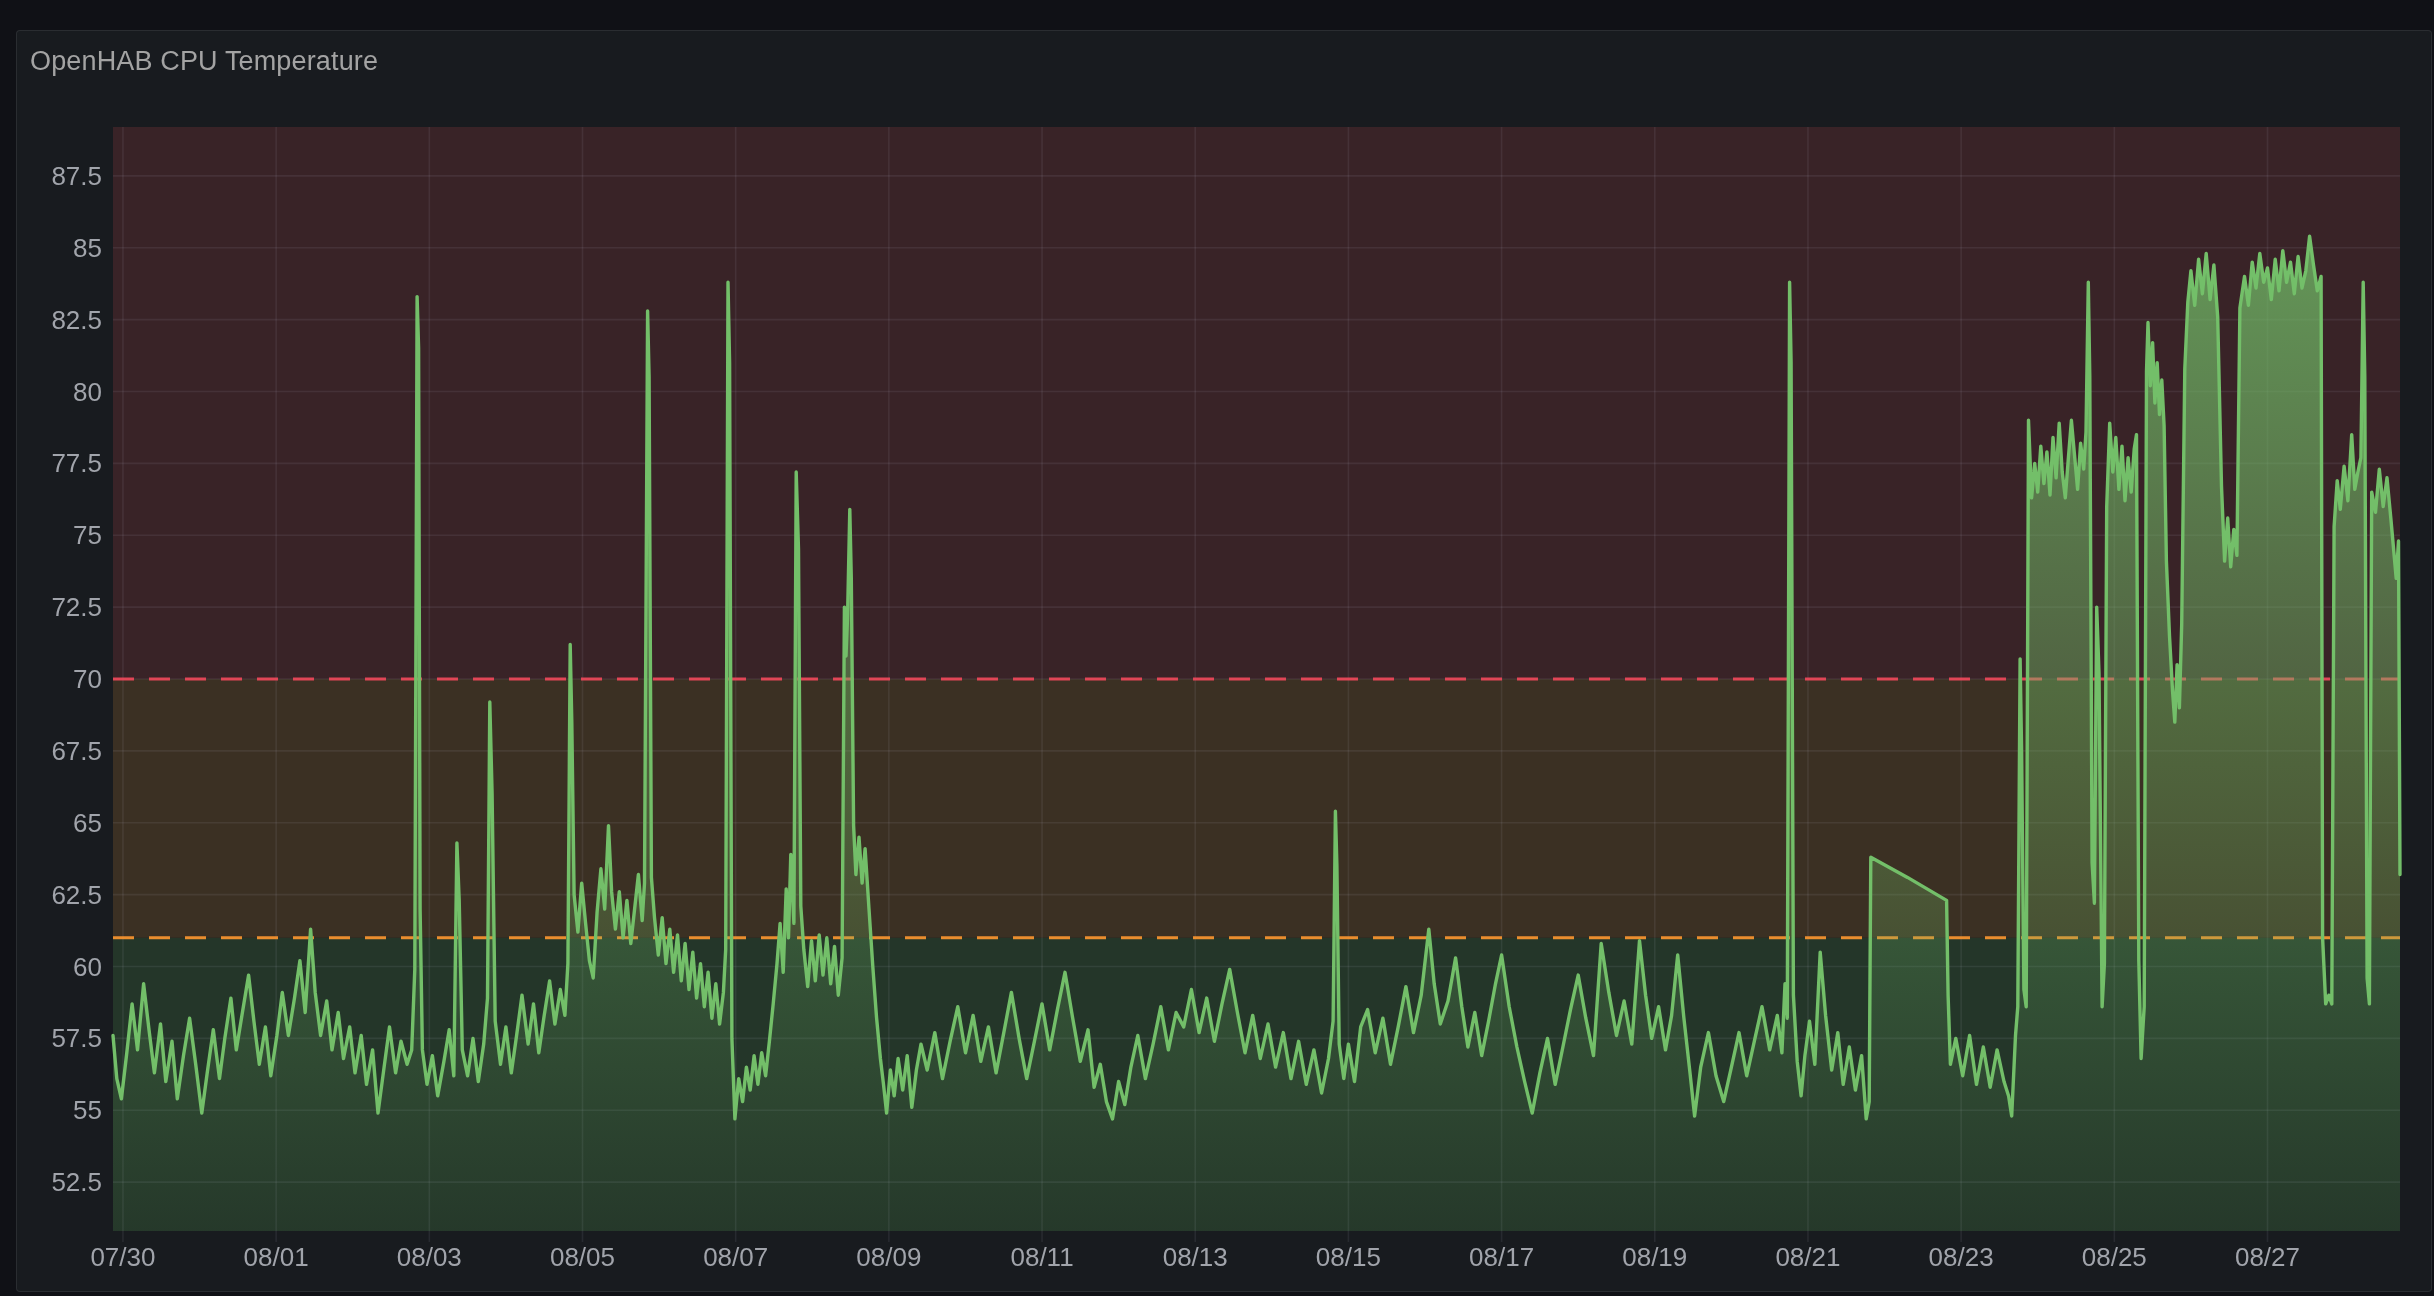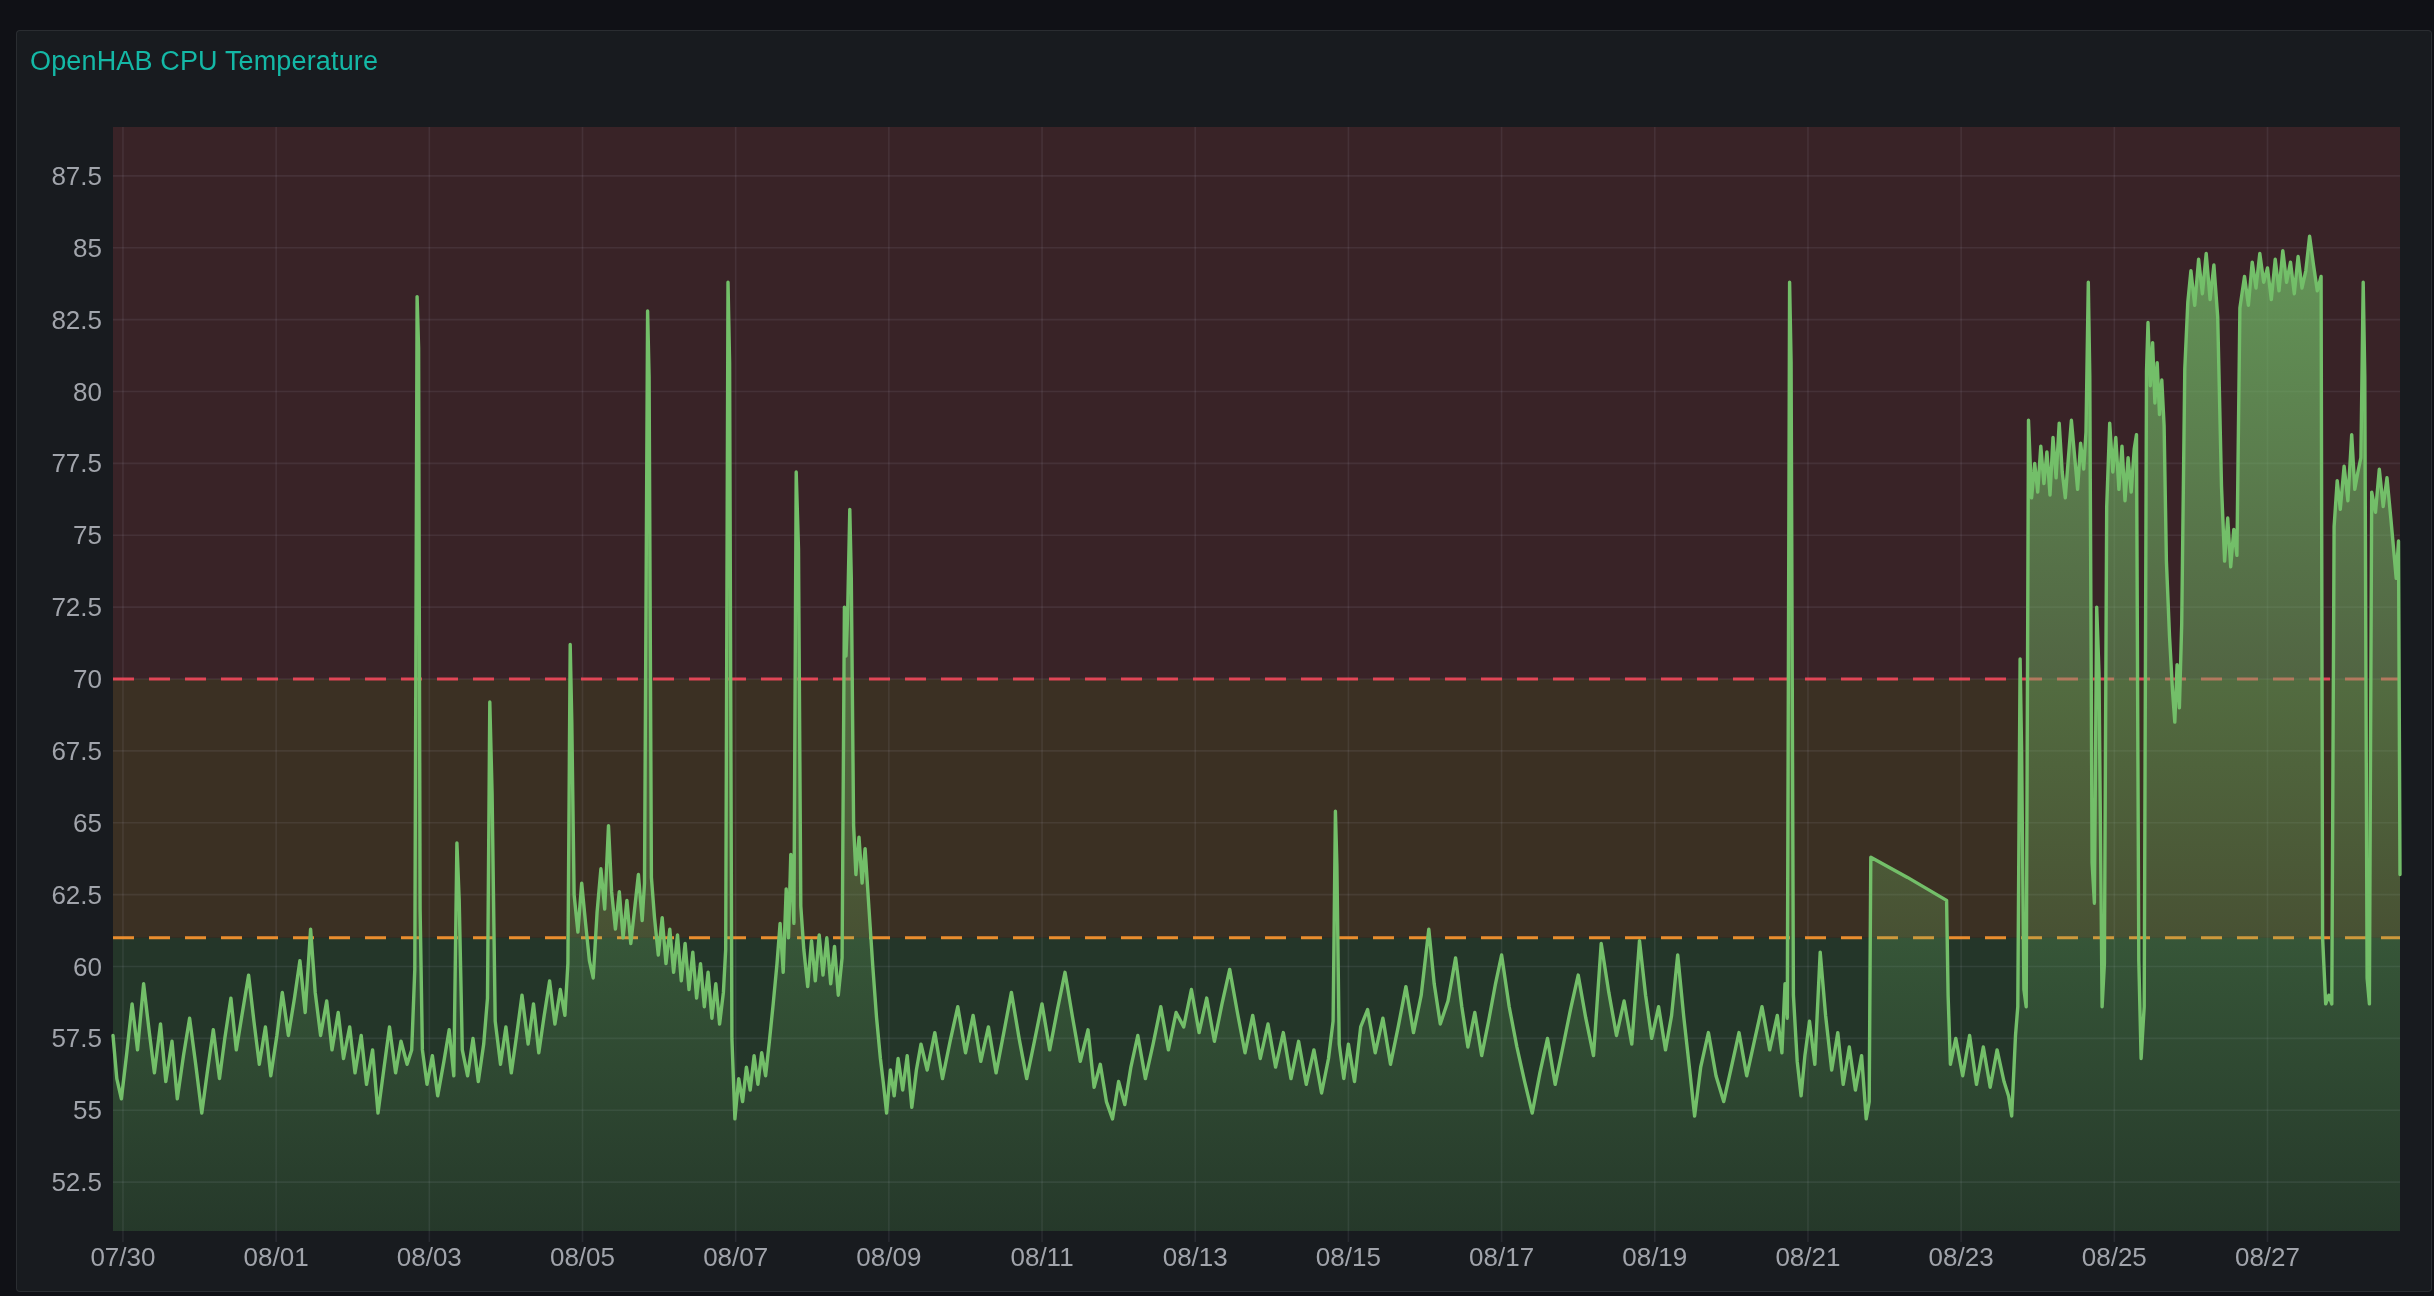--- a/index.html
+++ b/index.html
@@ -2,21 +2,21 @@
 <html><head>
 <meta charset="utf-8">
 <style>
   html,body{margin:0;padding:0;background:#101116;}
   .page{position:relative;width:2434px;height:1296px;background:#101116;overflow:hidden;
         font-family:"Liberation Sans",sans-serif;}
   .panel{position:absolute;left:16px;top:30px;width:2416px;height:1262px;background:#181b1f;
          border:1px solid rgba(204,204,220,0.10);border-radius:4px;box-sizing:border-box;}
   .panel-header{position:absolute;left:0;top:0;width:100%;height:60px;display:flex;align-items:center;
                 padding-left:13px;box-sizing:border-box;cursor:pointer;}
-  .panel-title{margin:0;font-size:27px;font-weight:500;color:#14b8a6;letter-spacing:0.15px;}
+  .panel-title{margin:0;font-size:27px;font-weight:500;color:#a3a3a3;letter-spacing:0.15px;}
   .plot{position:absolute;left:0;top:0;width:2434px;height:1296px;}
   svg{position:absolute;left:0;top:0;display:block;}
   text{font-family:"Liberation Sans",sans-serif;}
 </style>
 </head>
 <body>
 
 <div class="page">
   <section class="panel">
     <header class="panel-header">

